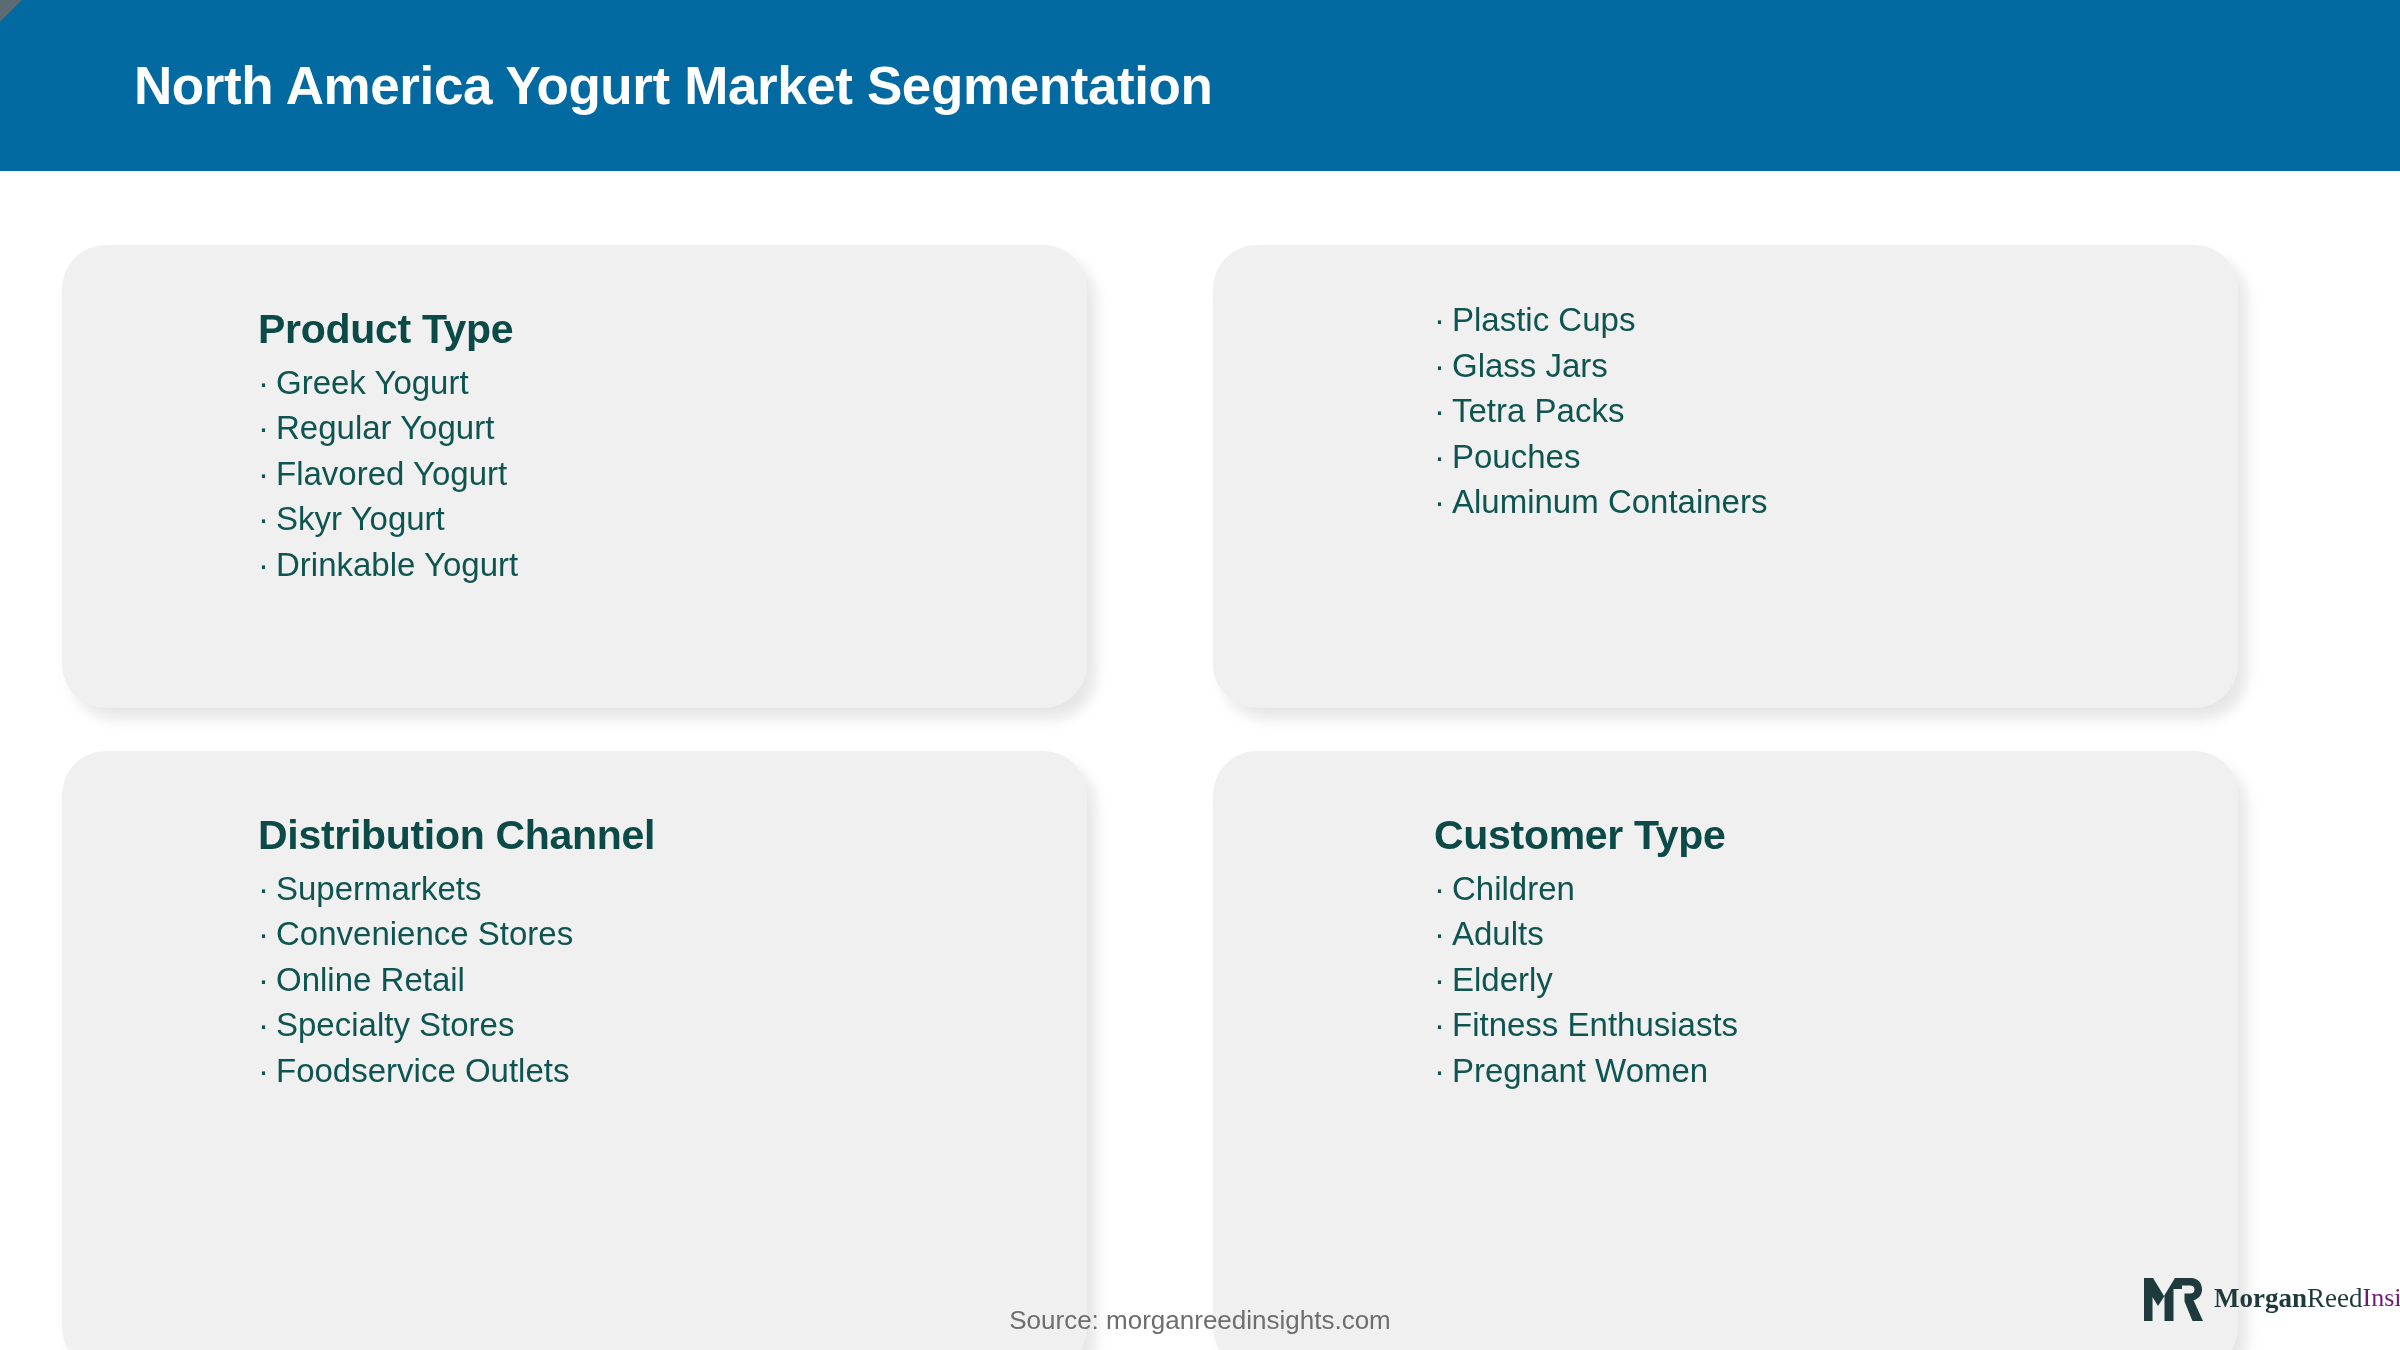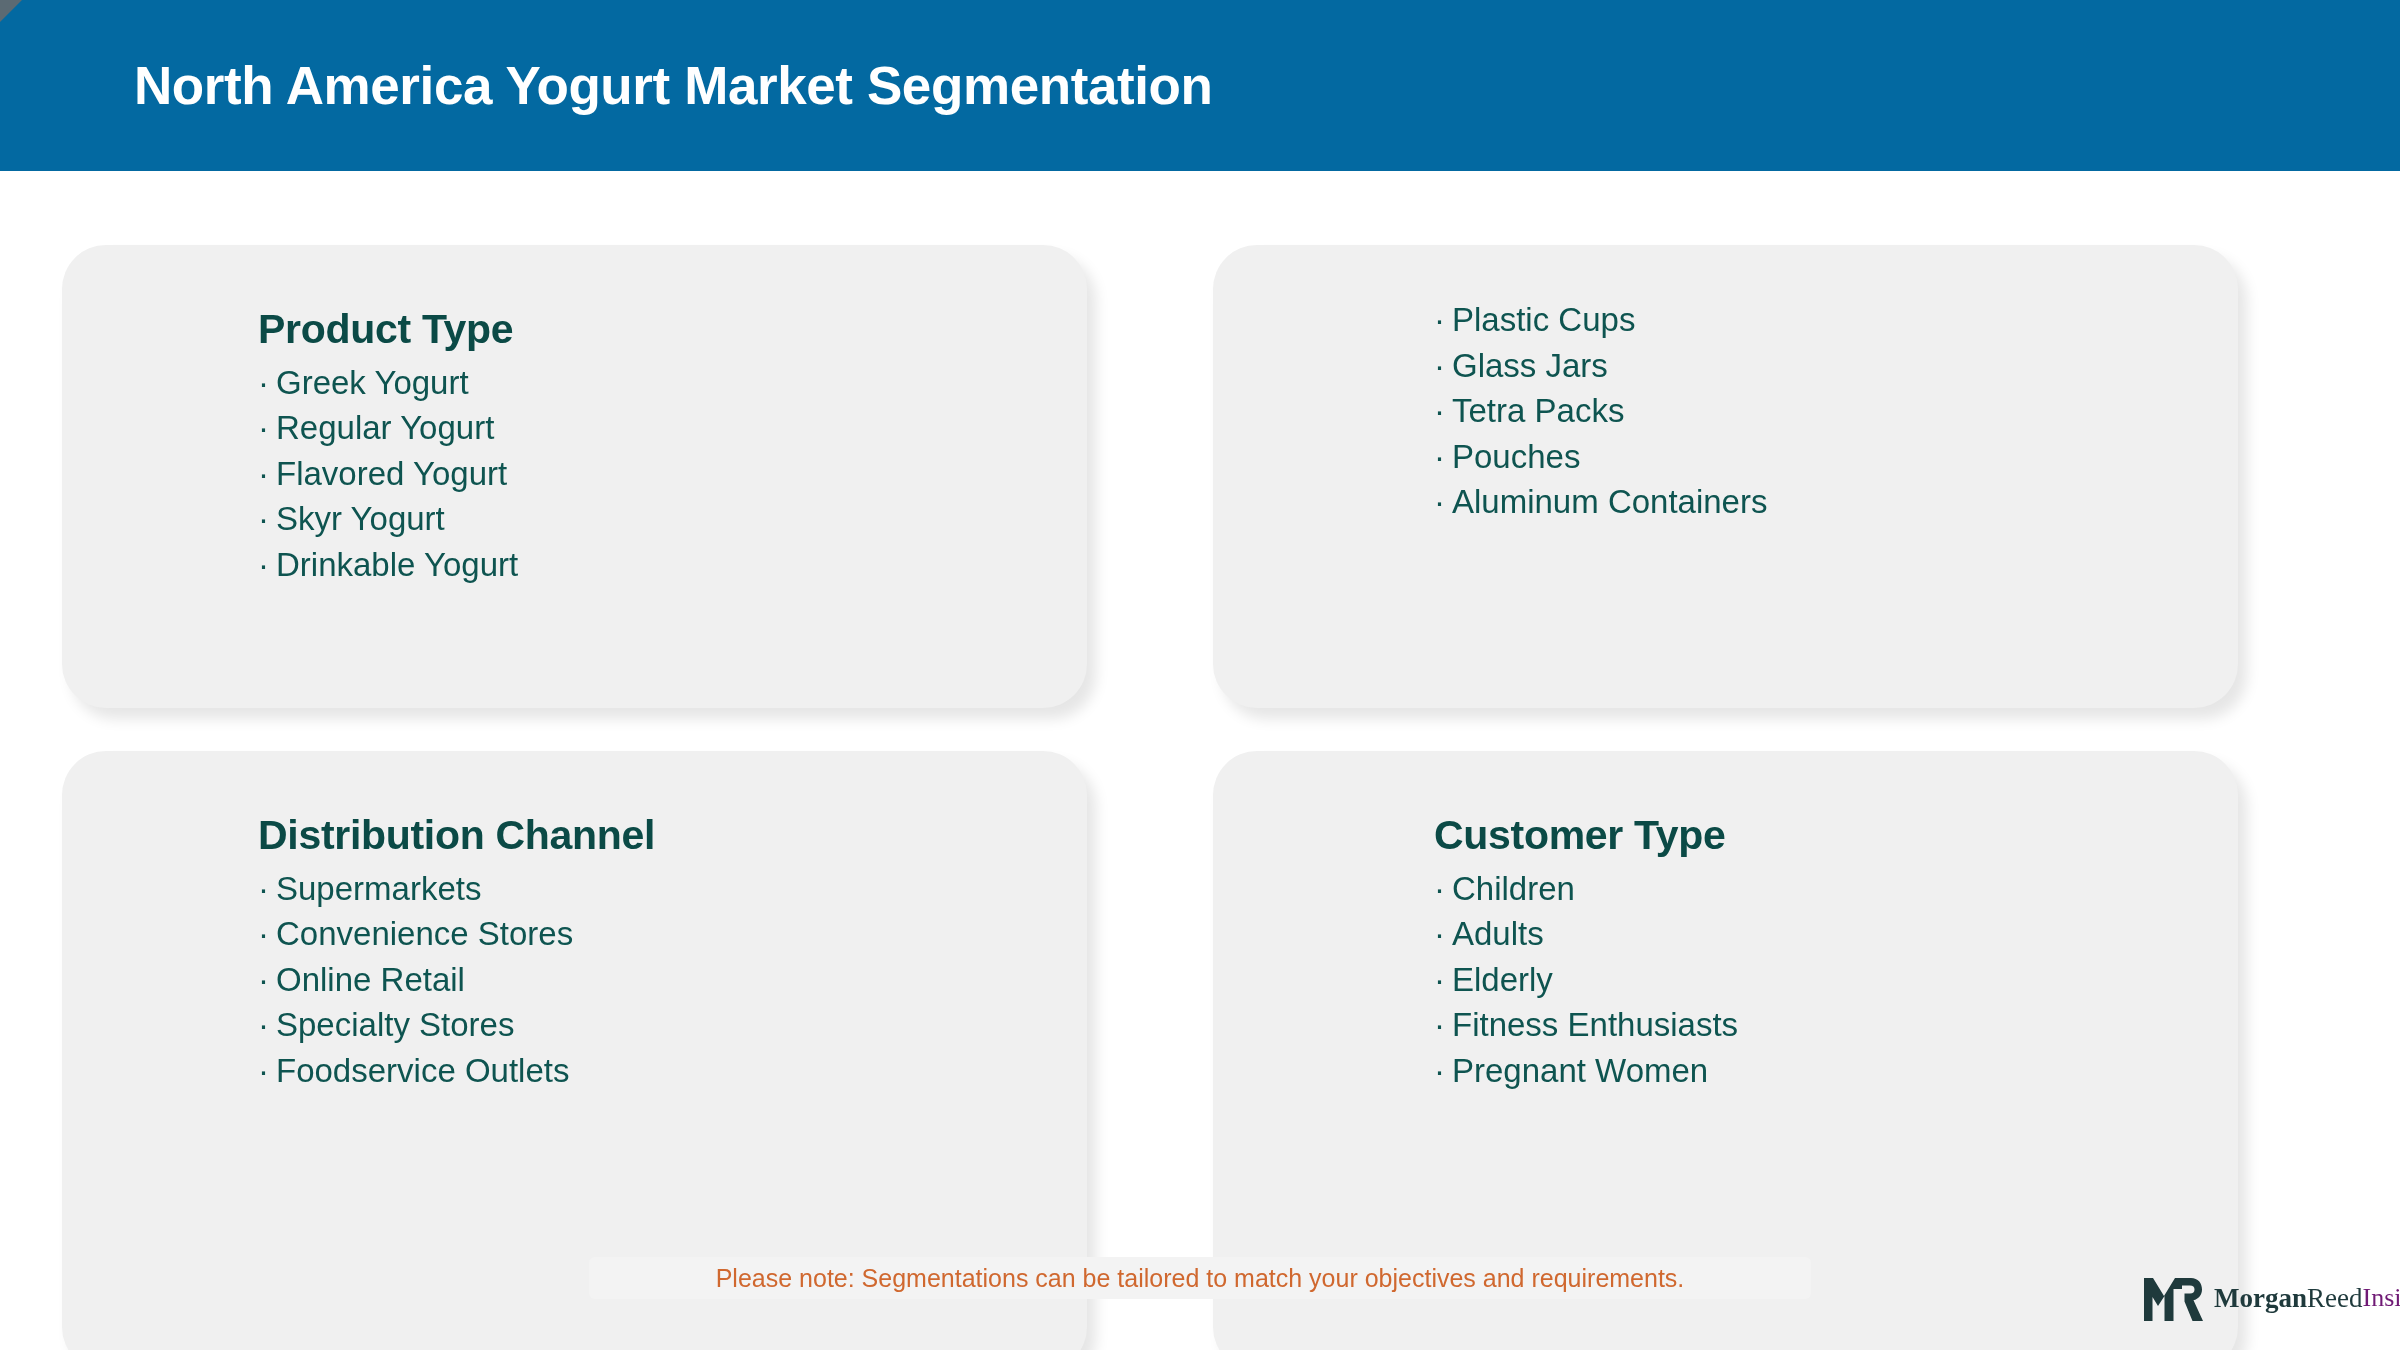--- a/index.html
+++ b/index.html
@@ -295,23 +295,21 @@
             <span class="bullet">·</span>
             <span>Pregnant Women</span>
           </li>
       </ul>
     </div>
   </div>
 
 </div>
 
 <div class="footer">
-  <div class="note-pill">
-    <span>Please note: Segmentations can be tailored to match your objectives and requirements.</span>
-  </div>
+  <div class="source-line">Source: morganreedinsights.com</div>
 </div>
 
 <div class="logo">
   <svg class="logo-mark" viewBox="0 0 62 48">
     <path d="M2 46 L2 3 L11 3 L22 21 L33 3 L40 3 L40 14 L31.5 14 L31.5 46 L22.5 46 L22.5 21 L16 31 L10.5 22 L10.5 46 Z" fill="#1f3a3c"></path>
     <path d="M33 3 L49 3 C56 3 60 8 60 14.5 C60 20 56.5 24 51.5 25.3 L61 46 L50.5 46 L42.5 26.5 L42.5 18.5 L48 18.5 C51 18.5 52.5 17 52.5 14.5 C52.5 12 51 10.5 48 10.5 L33 10.5 Z" fill="#1f3a3c"></path>
   </svg>
   <div class="logo-text">
     <div class="logo-line1"><span class="mr-bold">Morgan</span><span>Reed</span></div>
     <div class="logo-line2">Insights</div>

